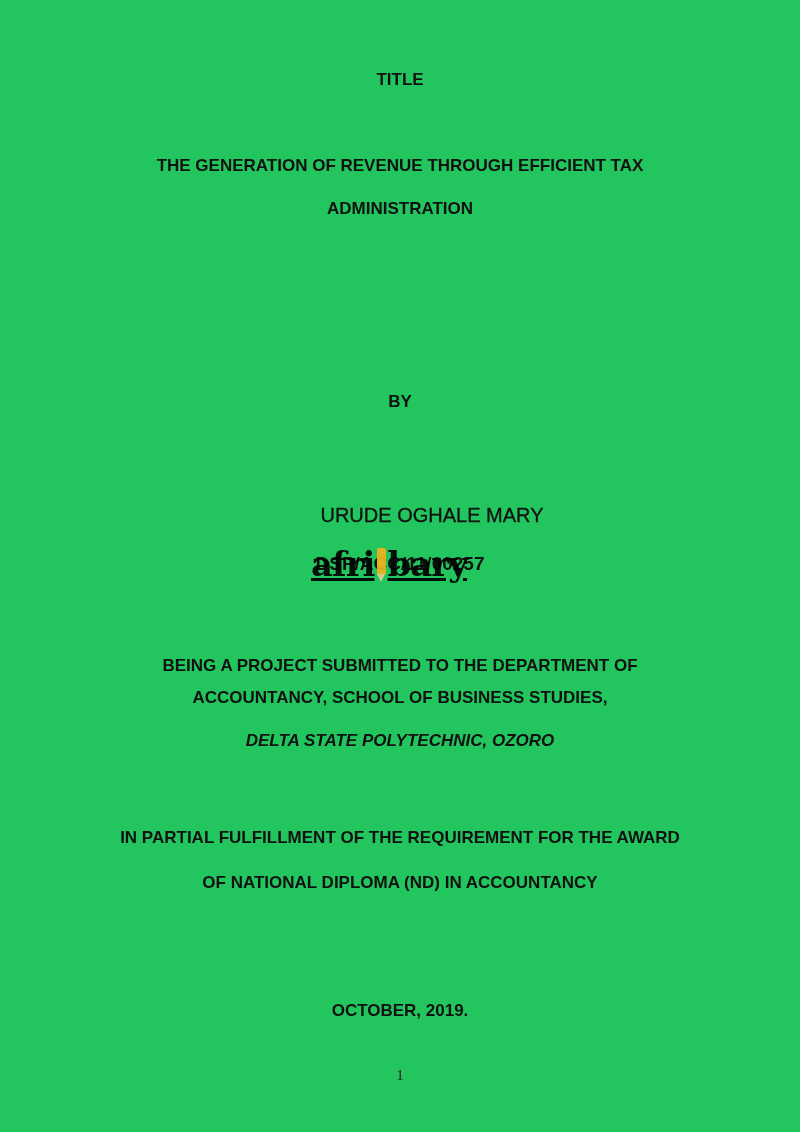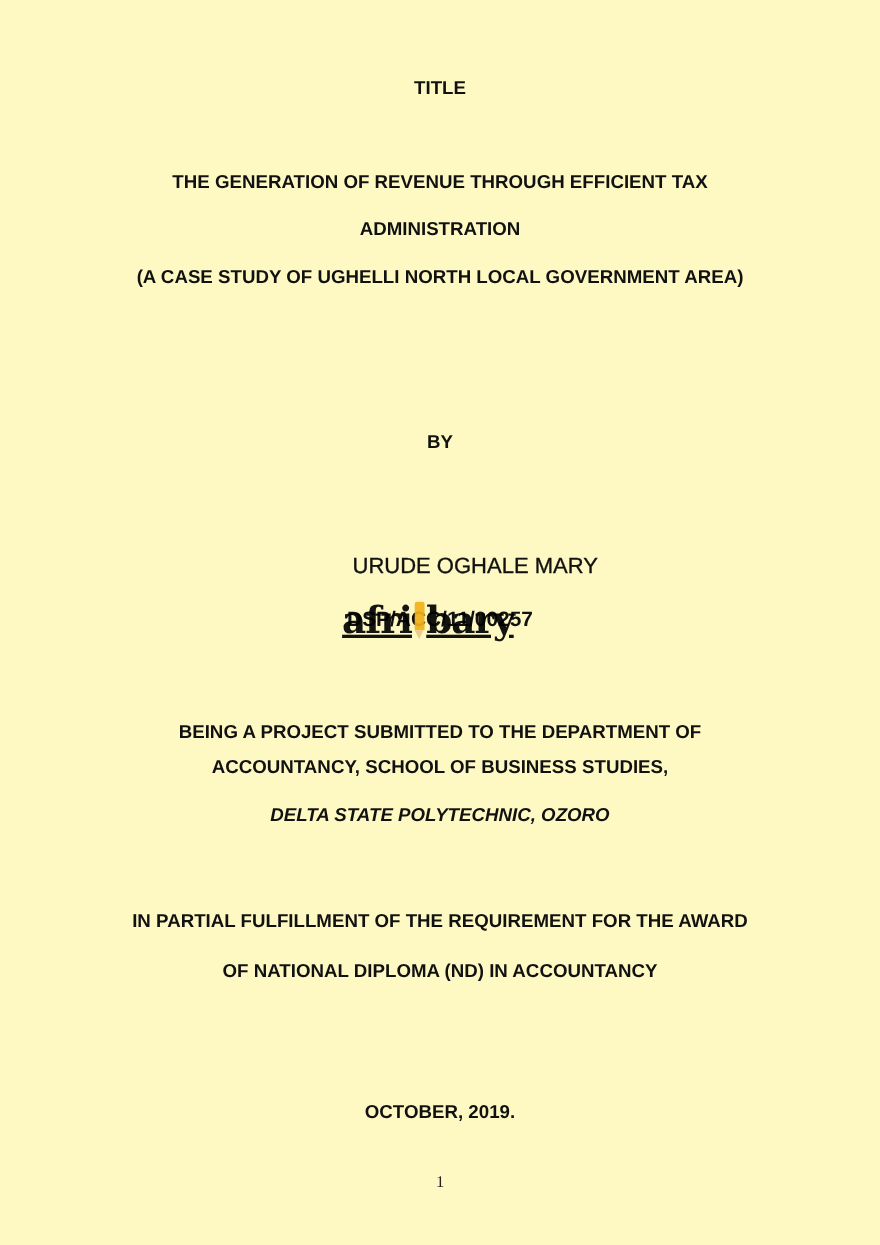--- a/index.html
+++ b/index.html
@@ -1,20 +1,20 @@
 <!DOCTYPE html>
 <html><head>
   <meta charset="utf-8">
   <style>
     html, body { margin: 0; padding: 0; background: #ffffff; }
     .page {
       position: relative;
       width: 800px;
       height: 1132px;
-      background: #fef9c3;
+      background: #22c55e;
       color: #111111;
       font-family: "Liberation Sans", sans-serif;
       font-weight: bold;
       overflow: hidden;
     }
     .line {
       position: absolute;
       left: 0;
       width: 800px;
       text-align: center;
@@ -68,21 +68,20 @@
     }
   </style>
 </head>
 <body>
 
 <div class="page">
   <div class="line" style="top:70px;">TITLE</div>
 
   <div class="line" style="top:156px;">THE GENERATION OF REVENUE THROUGH EFFICIENT TAX</div>
   <div class="line" style="top:199px;">ADMINISTRATION</div>
-  <div class="line" style="top:242px;">(A CASE STUDY OF UGHELLI NORTH LOCAL GOVERNMENT AREA)</div>
 
   <div class="line" style="top:392px;">BY</div>
 
   <div class="line big" style="top:503px;">URUDE OGHALE MARY</div>
   <div class="line matric" style="top:552px;">DSP/ACC/11/00257</div>
 
   <div class="watermark">
     <span>afri</span><span class="pencil"><span class="body"></span><span class="tip"></span></span><span>bary</span>
   </div>
 

